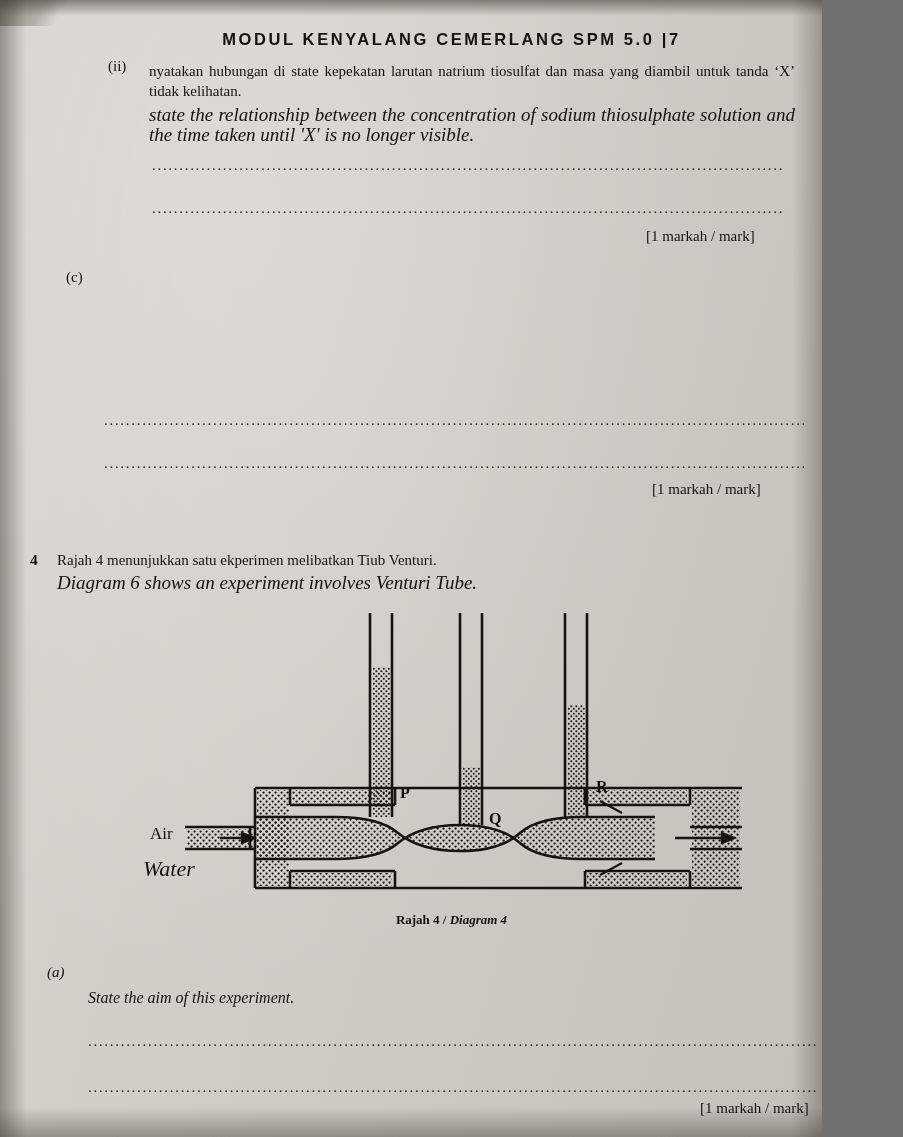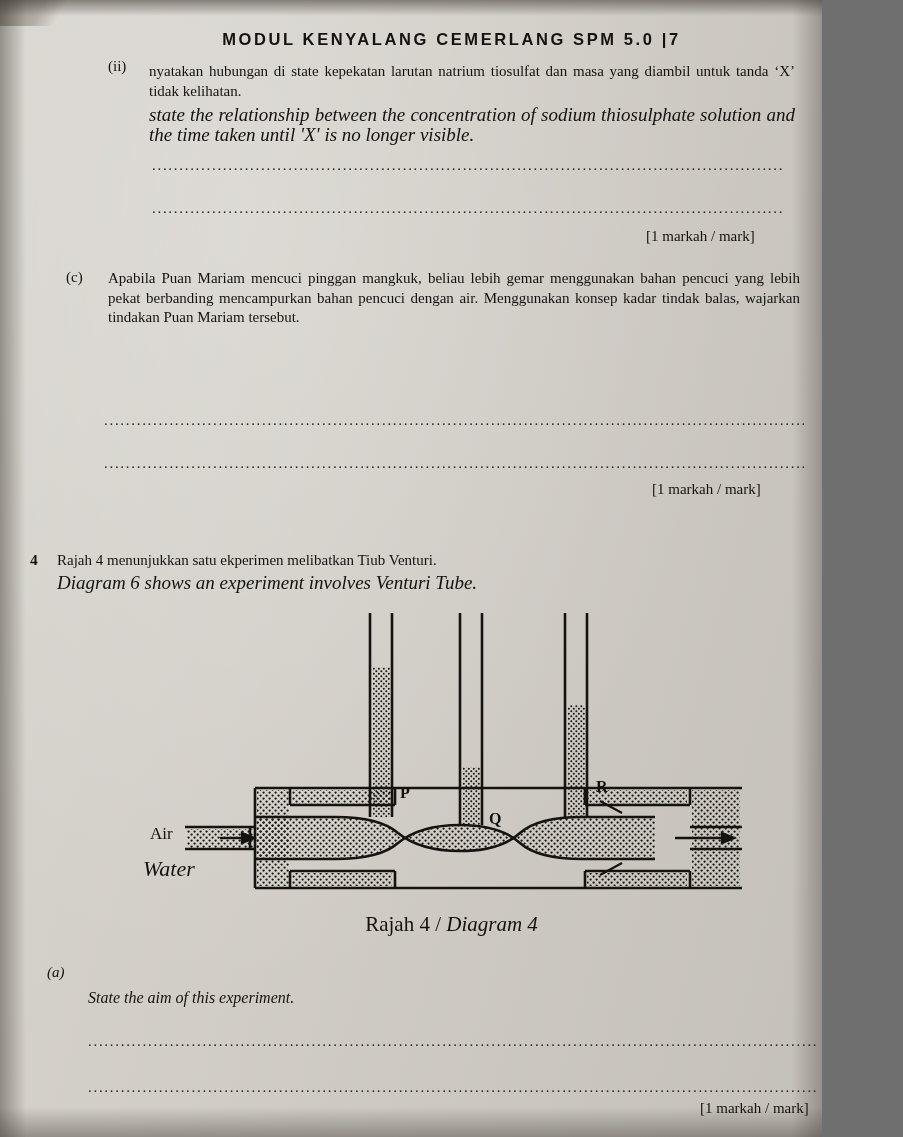--- a/index.html
+++ b/index.html
@@ -92,23 +92,24 @@
   }
 
   .marks {
     position: absolute;
     font-size: 15px;
     white-space: nowrap;
   }
 
   .caption {
     position: absolute;
-    font-size: 21px;
+    font-size: 13px;
     width: 903px;
     text-align: center;
+    font-weight: bold;
   }
   .caption i { font-style: italic; }
 
   .label-air {
     position: absolute;
     font-size: 17px;
   }
   .label-water {
     position: absolute;
     font-size: 22px;
@@ -141,21 +142,20 @@
     <div class="blk ml" style="left:149px; top:62px; width:646px;">nyatakan hubungan di state kepekatan larutan natrium tiosulfat dan masa yang diambil untuk tanda ‘X’ tidak kelihatan.</div>
     <div class="blk en" style="left:149px; top:105px; width:646px;">state the relationship between the concentration of sodium thiosulphate solution and the time taken until 'X' is no longer visible.</div>
 
     <div class="dots" style="left:152px; top:157px; width:632px;">......................................................................................................................................</div>
     <div class="dots" style="left:152px; top:200px; width:632px;">......................................................................................................................................</div>
     <div class="marks" style="left:646px; top:228px;">
       <span>[1 markah / mark]</span>
     </div>
 
     <div class="romnum" style="left:66px; top:269px;">(c)</div>
-    <div class="blk ml" style="left:108px; top:269px; width:692px;">Apabila Puan Mariam mencuci pinggan mangkuk, beliau lebih gemar menggunakan bahan pencuci yang lebih pekat berbanding mencampurkan bahan pencuci dengan air. Menggunakan konsep kadar tindak balas, wajarkan tindakan Puan Mariam tersebut.</div>
 
     <div class="dots" style="left:104px; top:412px; width:700px;">......................................................................................................................................</div>
     <div class="dots" style="left:104px; top:455px; width:700px;">......................................................................................................................................</div>
     <div class="marks" style="left:652px; top:481px;">
       <span>[1 markah / mark]</span>
     </div>
 
     <div class="num" style="left:30px; top:551px;">4</div>
     <div class="blk ml" style="left:57px; top:551px; width:700px; font-weight:normal;">Rajah 4 menunjukkan satu ekperimen melibatkan Tiub Venturi.</div>
     <div class="blk en" style="left:57px; top:573px; width:700px;">Diagram 6 shows an experiment involves Venturi Tube.</div>

